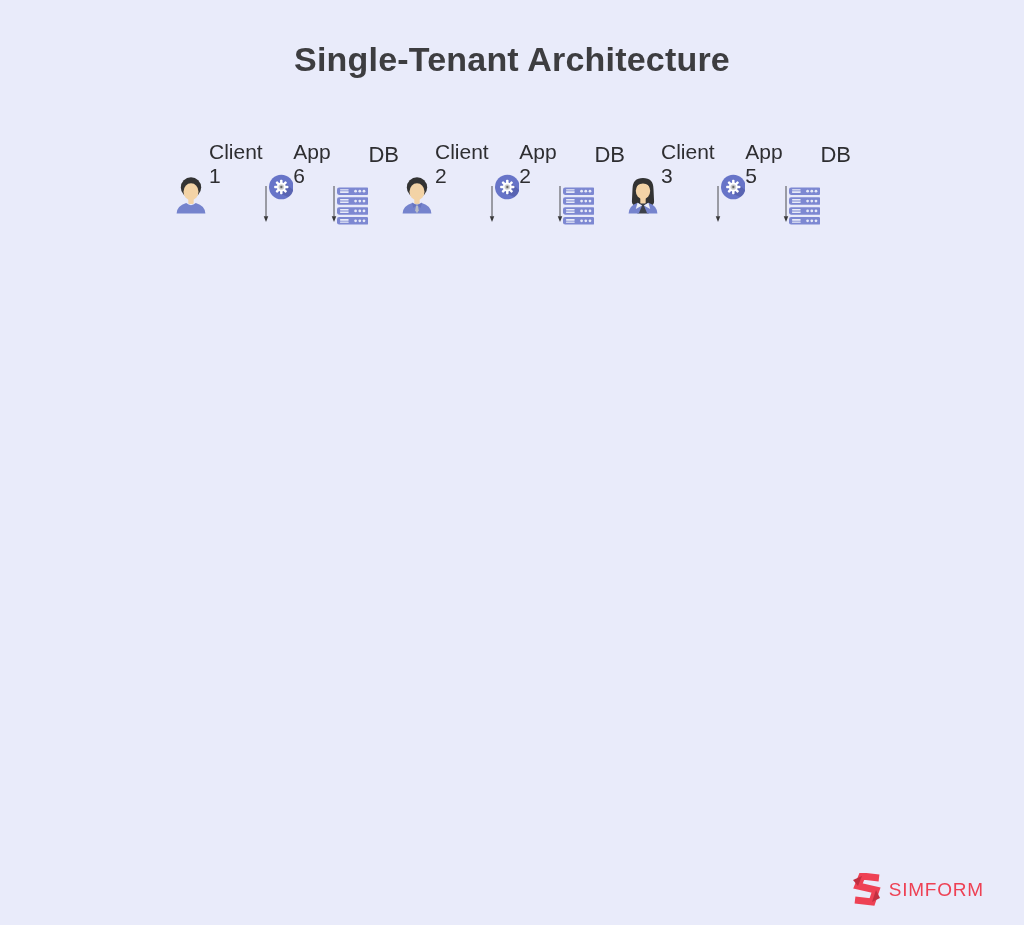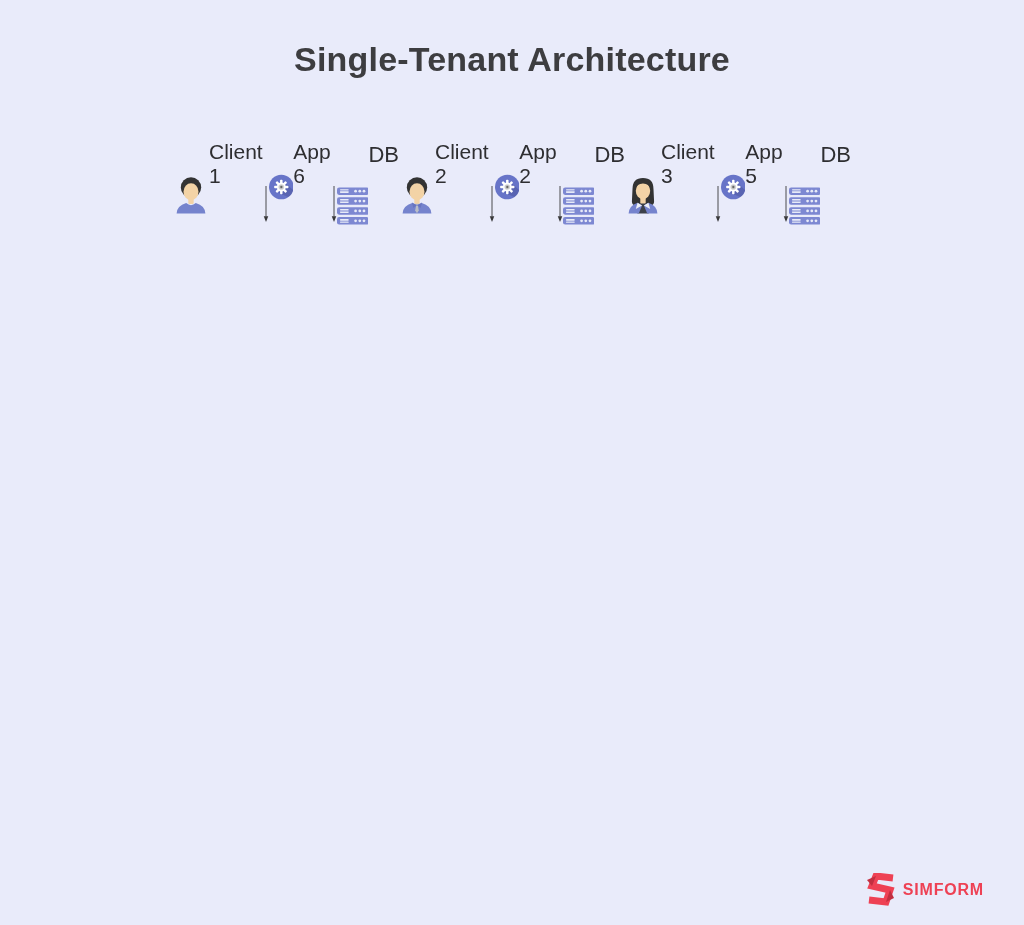--- a/index.html
+++ b/index.html
@@ -51,22 +51,22 @@
   .brand-logo {
     position: absolute;
     right: 40px;
     bottom: 18px;
     display: flex;
     align-items: center;
     gap: 7px;
   }
   .brand-mark-svg { width: 30px; height: 34px; display: block; }
   .brand-text {
-    font-size: 16px;
-    font-weight: bold;
+    font-size: 19px;
+    font-weight: normal;
     letter-spacing: 0.8px;
     color: var(--logo-red, #ee4154);
   }
 </style>
 </head>
 <body>
 
 <svg width="0" height="0" style="position:absolute" aria-hidden="true">
   <defs>
 

